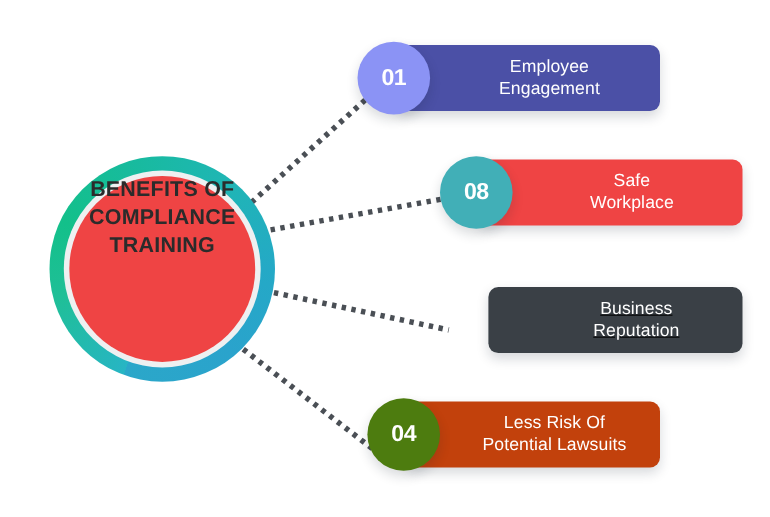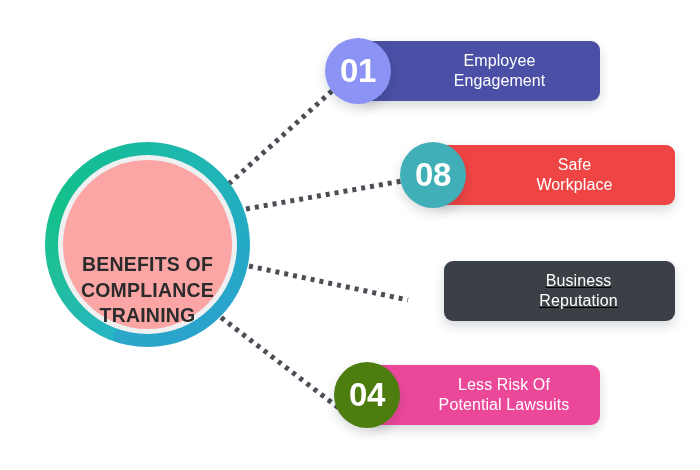--- a/index.html
+++ b/index.html
@@ -63,23 +63,23 @@
     border-radius: 50%;
     background: #eef0f1;
   }
   .hub-inner {
     position: absolute;
     left: 18px;
     top: 18px;
     right: 18px;
     bottom: 18px;
     border-radius: 50%;
-    background: #fca5a5;
+    background: #ef4444;
     display: flex;
-    align-items: flex-end;
+    align-items: flex-start;
     justify-content: center;
   }
   .hub-title {
     font-size: 19.5px;
     font-weight: bold;
     color: #2b2b2b;
     text-align: center;
     line-height: 1.32;
     letter-spacing: 0.2px;
     text-transform: uppercase;
@@ -124,21 +124,21 @@
     height: 66px;
     border-radius: 50%;
     display: flex;
     align-items: center;
     justify-content: center;
     z-index: 2;
     box-shadow: 0 5px 11px rgba(20, 30, 45, 0.16);
   }
   .item-number {
     color: #ffffff;
-    font-size: 33px;
+    font-size: 21px;
     font-weight: bold;
     letter-spacing: -0.4px;
   }
 
   
   #item-1 { left: 325px; top: 38px;  width: 275px; }
   #item-1 .item-bar { width: 239px; }
   #item-2 { left: 400px; top: 142px; width: 275px; }
   #item-2 .item-bar { width: 239px; }
   #item-3 { left: 408px; top: 258px; width: 267px; }
@@ -189,21 +189,21 @@
   </div>
 
   <div class="item" id="item-3">
     <div class="item-bar" style="background:#3a4046">
       <div class="item-label">Business
 Reputation</div>
     </div>
   </div>
 
   <div class="item" id="item-4">
-    <div class="item-bar" style="background:#ec4899">
+    <div class="item-bar" style="background:#c2410c">
       <div class="item-label">Less Risk Of
 Potential Lawsuits</div>
     </div>
     <div class="item-badge" style="background:#4d7c0f">
       <span class="item-number">04</span>
     </div>
   </div>
 
 </div>
 

